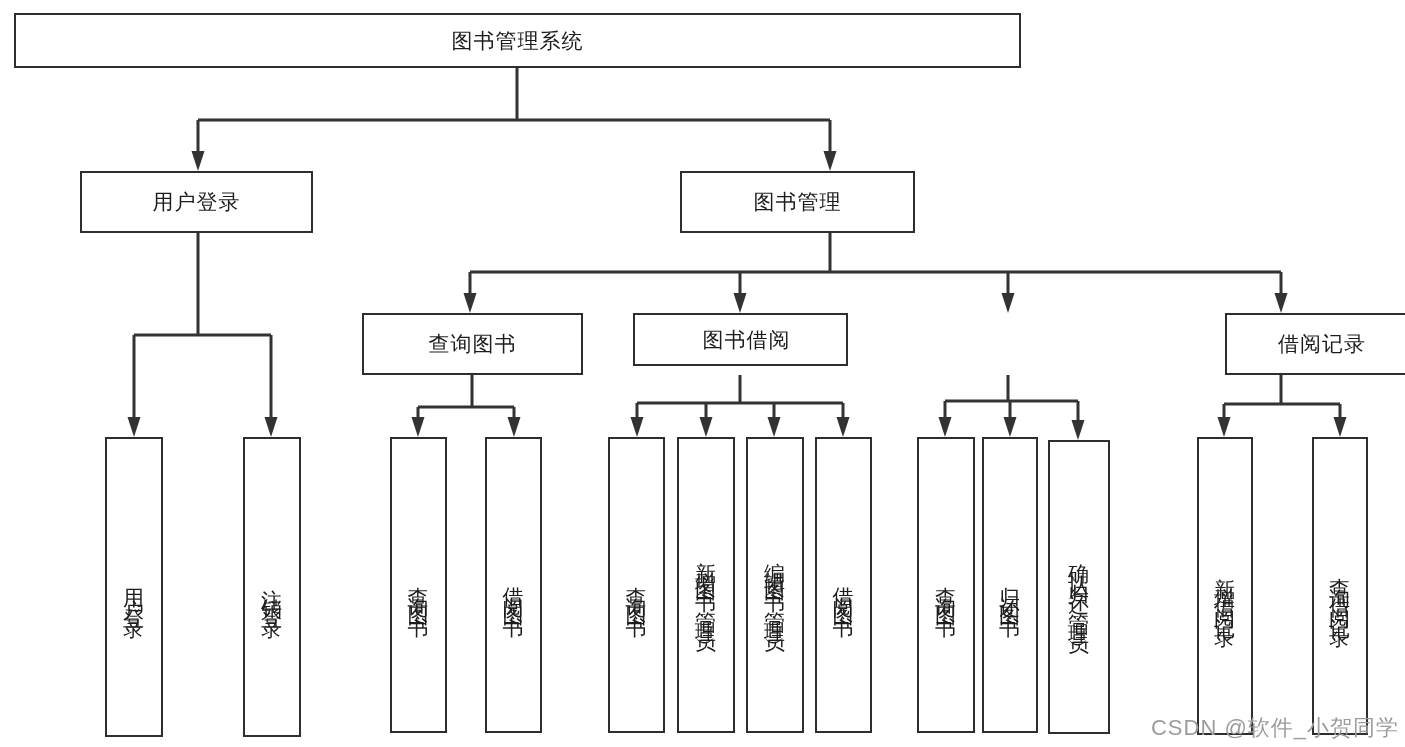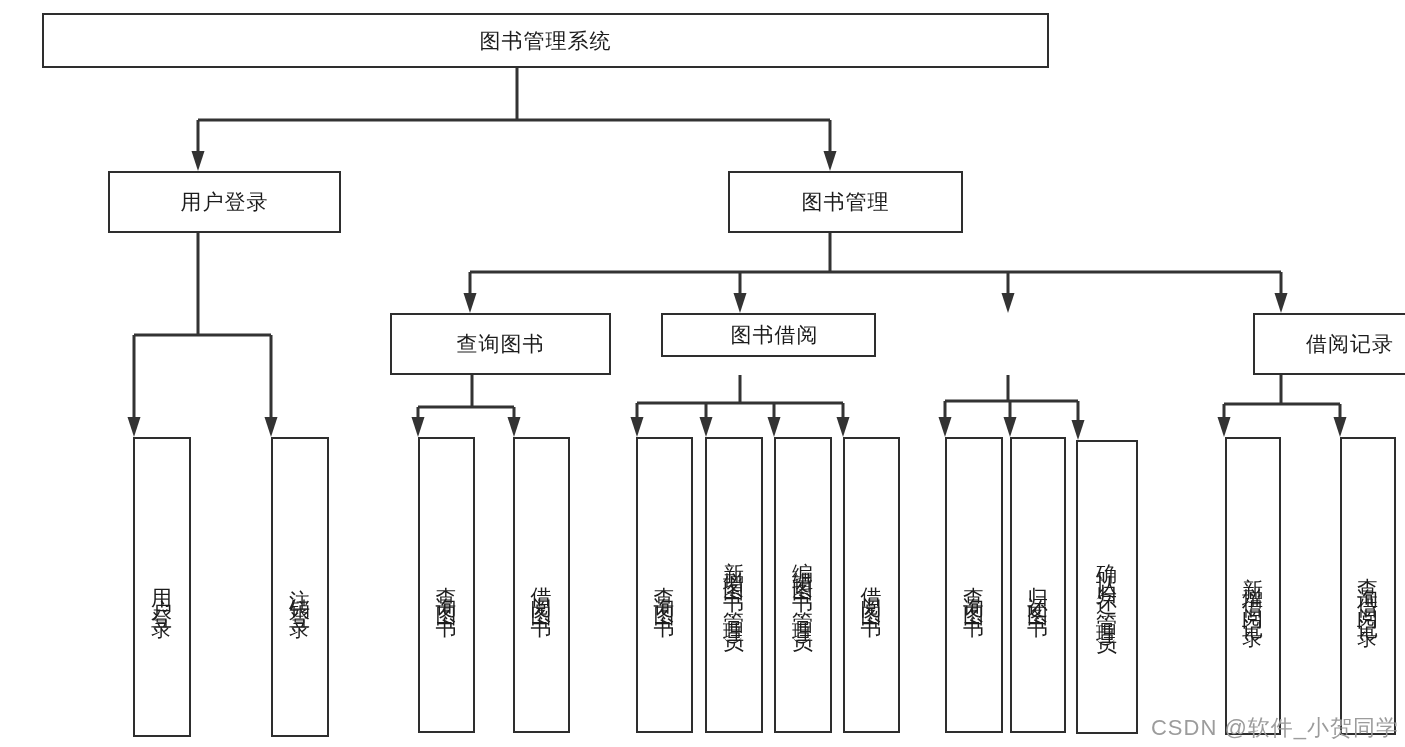--- a/index.html
+++ b/index.html
@@ -23,21 +23,20 @@
     box-sizing: border-box;
     border: 2.5px solid #2e2e2e;
     background: #ffffff;
     display: flex;
     align-items: center;
     justify-content: center;
     font-size: 21px;
     letter-spacing: 1px;
     color: #1c1c1c;
     z-index: 2;
-    margin-left: 28px;
   }
   .leaf .vtext {
     writing-mode: vertical-rl;
     text-orientation: mixed;
     letter-spacing: 10px;
     margin-bottom: -10px;
     line-height: 1;
     white-space: nowrap;
   }
   .watermark {
@@ -97,28 +96,28 @@
     </g>
   </svg>
 
   <div class="box" style="left:14px; top:13px; width:1007px; height:55px;">
     <span>图书管理系统</span>
   </div>
 
   <div class="box" style="left:80px; top:171px; width:233px; height:62px;">
     <span>用户登录</span>
   </div>
-  <div class="box" style="left:700px; top:171px; width:235px; height:62px;">
+  <div class="box" style="left:680px; top:171px; width:235px; height:62px;">
     <span>图书管理</span>
   </div>
 
   <div class="box" style="left:362px; top:313px; width:221px; height:62px;">
     <span>查询图书</span>
   </div>
-  <div class="box" style="left:633px; top:313px; width:215px; height:44px;padding-left:12px;">
+  <div class="box" style="left:633px; top:313px; width:215px; height:53px;padding-left:12px;">
     <span>图书借阅</span>
   </div>
   <div class="box" style="left:1225px; top:313px; width:194px; height:62px;">
     <span>借阅记录</span>
   </div>
 
   <div class="box leaf" style="left:105px; top:437px; width:58px; height:300px;">
     <span class="vtext">用户登录</span>
   </div>
   <div class="box leaf" style="left:243px; top:437px; width:58px; height:300px;">

